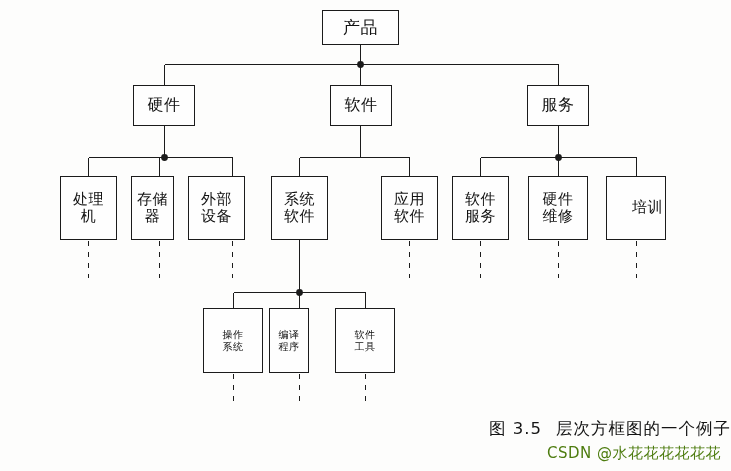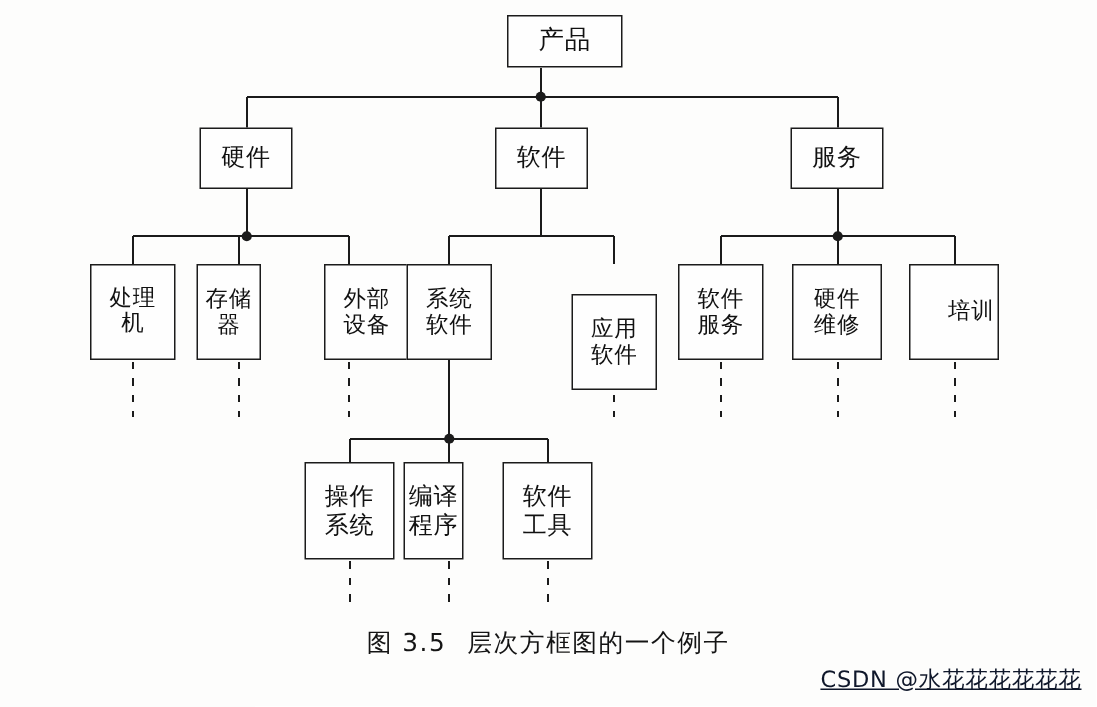--- a/index.html
+++ b/index.html
@@ -33,48 +33,47 @@
     justify-content: center;
     color: #111111;
     font-family: "DejaVu Sans", "Liberation Sans", sans-serif;
     letter-spacing: 0.5px;
   }
   .node-box .line {
     display: block;
     white-space: nowrap;
     line-height: 1.16;
   }
-  .lvl1 { font-size: 17px; margin-left: 16px; }
+  .lvl1 { font-size: 17px; }
   .lvl2 { font-size: 16px; }
   .lvl3 { font-size: 15px; }
-  .lvl4 { font-size: 16px; }
+  .lvl4 { font-size: 10px; }
 
   #caption {
     position: absolute;
     left: 0;
     top: 418px;
     width: 731px;
-    text-align: center;
+    text-align: right;
     font-size: 16.5px;
     color: #141414;
     font-family: "DejaVu Sans", "Liberation Sans", sans-serif;
     letter-spacing: 1px;
   }
   #caption .cap-num { margin-right: 14px; }
 
   #watermark {
     position: absolute;
     right: 10px;
     bottom: 8px;
     font-size: 15px;
-    color: #0f172a;
+    color: #4d7c0f;
     font-family: "DejaVu Sans", "Liberation Sans", sans-serif;
     white-space: nowrap;
     letter-spacing: 0.5px;
-    text-decoration: underline;
   }
 </style>
 </head>
 <body>
 
 <div id="page">
 
   <svg id="diagram-svg" viewBox="0 0 731 471" xmlns="http://www.w3.org/2000/svg">
     <g stroke="#1b1b1b" stroke-width="1.3" fill="none" shape-rendering="crispEdges">
 
@@ -136,37 +135,37 @@
   <div class="node-box lvl2" style="left:133px; top:85px; width:62px; height:41px;">
     <span class="line">硬件</span>
   </div>
   <div class="node-box lvl2" style="left:330px; top:85px; width:62px; height:41px;">
     <span class="line">软件</span>
   </div>
   <div class="node-box lvl2" style="left:527px; top:85px; width:62px; height:41px;">
     <span class="line">服务</span>
   </div>
 
-  <div class="node-box lvl3" style="left:60px; top:176px; width:57px; height:64px;font-family:Liberation Serif, serif;">
+  <div class="node-box lvl3" style="left:60px; top:176px; width:57px; height:64px;">
     <span class="line">处理</span>
     <span class="line">机</span>
   </div>
   <div class="node-box lvl3" style="left:131px; top:176px; width:43px; height:64px;">
     <span class="line">存储</span>
     <span class="line">器</span>
   </div>
-  <div class="node-box lvl3" style="left:216px; top:176px; width:57px; height:64px;">
+  <div class="node-box lvl3" style="left:188px; top:176px; width:57px; height:64px;">
     <span class="line">外部</span>
     <span class="line">设备</span>
   </div>
   <div class="node-box lvl3" style="left:271px; top:176px; width:57px; height:64px;">
     <span class="line">系统</span>
     <span class="line">软件</span>
   </div>
-  <div class="node-box lvl3" style="left:381px; top:176px; width:57px; height:64px;margin-top:20px;">
+  <div class="node-box lvl3" style="left:381px; top:176px; width:57px; height:64px;">
     <span class="line">应用</span>
     <span class="line">软件</span>
   </div>
   <div class="node-box lvl3" style="left:452px; top:176px; width:57px; height:64px;">
     <span class="line">软件</span>
     <span class="line">服务</span>
   </div>
   <div class="node-box lvl3" style="left:528px; top:176px; width:60px; height:64px;">
     <span class="line">硬件</span>
     <span class="line">维修</span>

